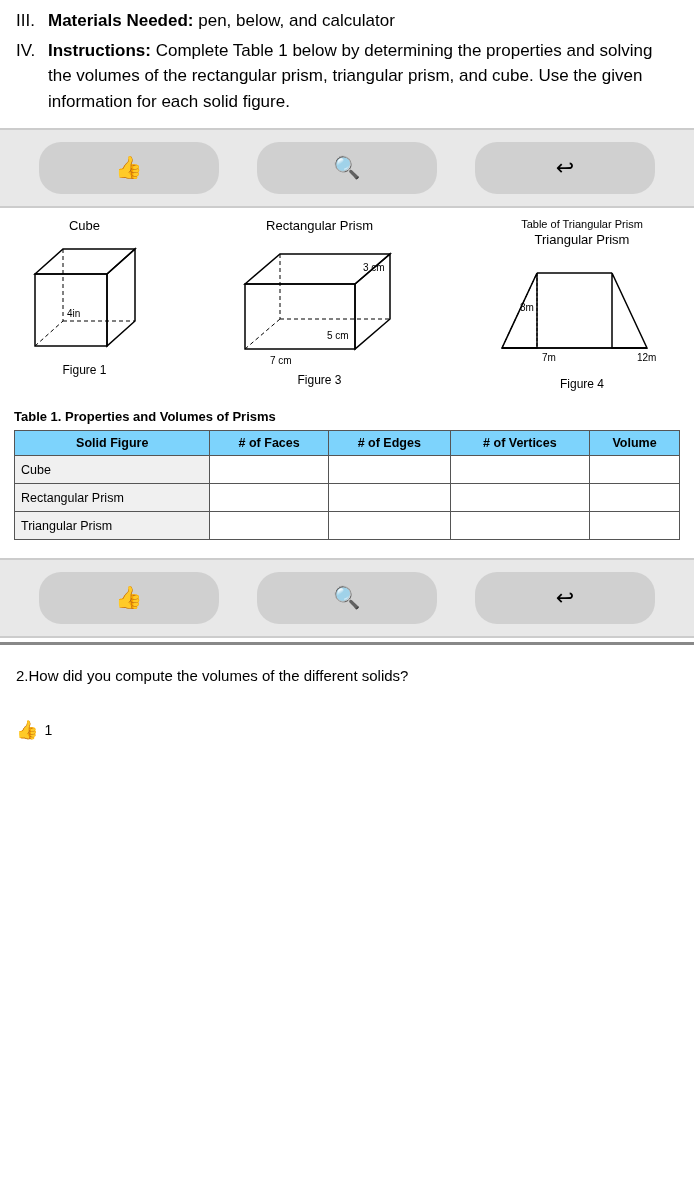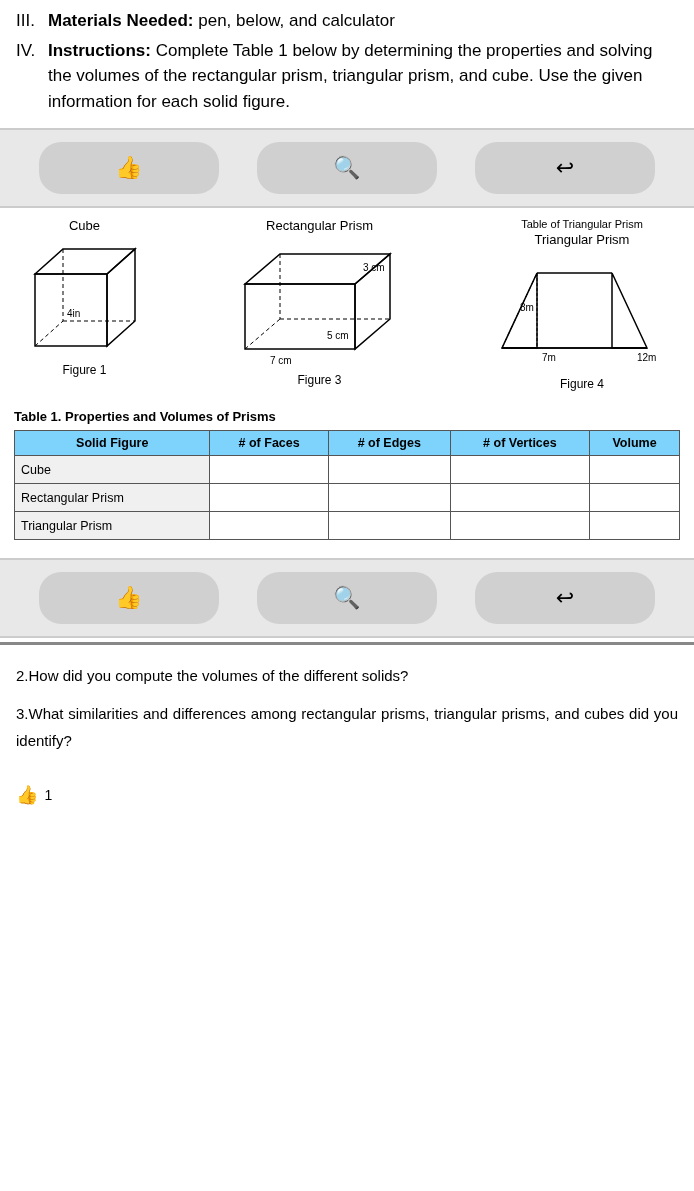--- a/index.html
+++ b/index.html
@@ -334,23 +334,18 @@
 </div>
 
 <hr class="divider-line">
 
 <div class="questions-section">
   <div class="question-item">
     <div class="question-text">
       <span>2.</span>How did you compute the volumes of the different solids?
     </div>
   </div>
-  <div class="question-item">
-    <div class="question-text">
-      <span>3.</span>What similarities and differences among rectangular prisms, triangular prisms, and cubes did you identify?
-    </div>
-  </div>
 </div>
 
 <div class="footer-bar">
   <span class="footer-icon">👍</span>
   <span>1</span>
 </div>
 
 </body></html>

